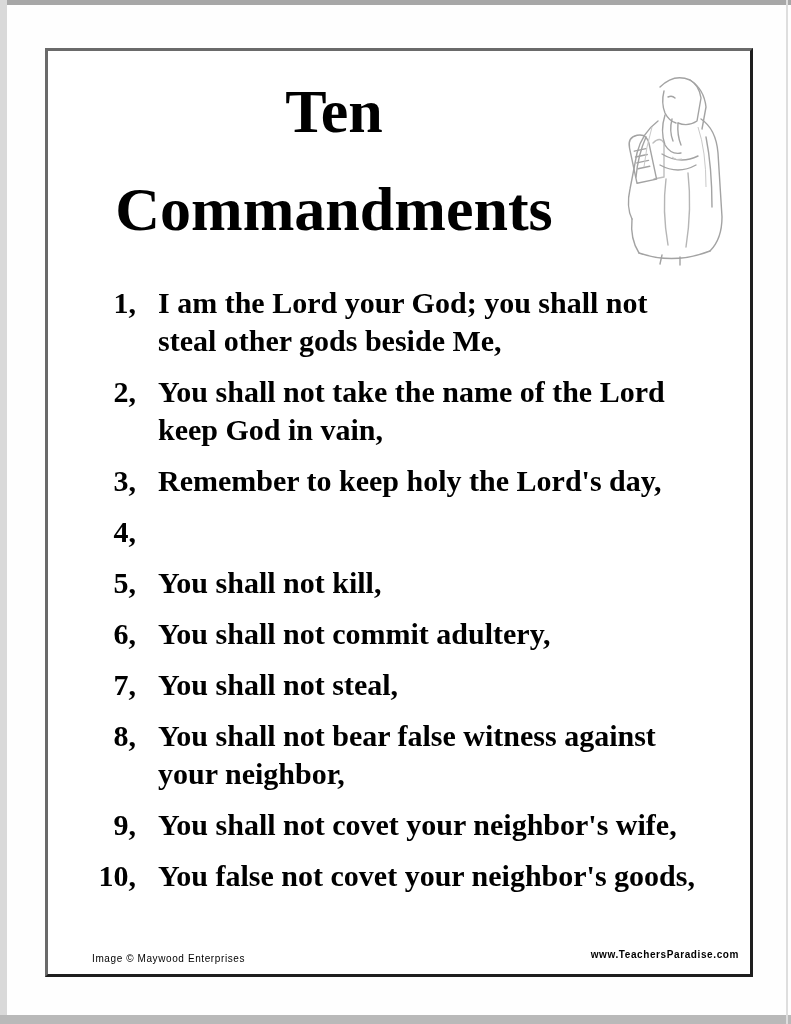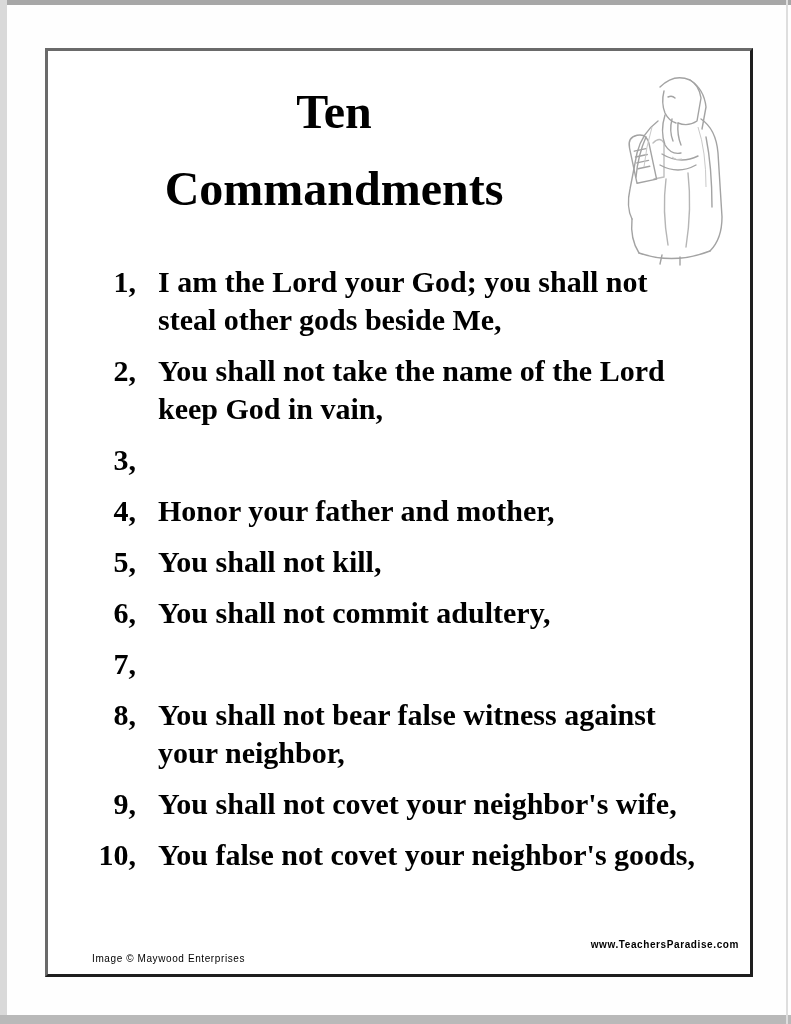--- a/index.html
+++ b/index.html
@@ -11,39 +11,39 @@
   .edge-top{position:absolute;left:0;top:0;width:791px;height:5px;background:#a7a7a7;}
   .edge-left{position:absolute;left:0;top:0;width:7px;height:1024px;background:#d9d9d9;}
   .edge-bottom{position:absolute;left:0;bottom:0;width:791px;height:9px;background:#b9b9b9;}
   .edge-right{position:absolute;right:3px;top:0;width:2px;height:1024px;background:#dedede;}
 
   .frame{
     position:absolute;left:45px;top:48px;width:708px;height:929px;box-sizing:border-box;
     border:3px solid;border-color:#6a6a6a #1e1e1e #1e1e1e #6a6a6a;background:#fff;
   }
   .title-block{margin-top:26px;margin-right:130px;text-align:center;}
-  .title-line{display:block;font-weight:bold;font-size:48px;line-height:69px;letter-spacing:0px;}
-  .title-line.second{margin-top:8px;}
+  .title-line{display:block;font-weight:bold;font-size:62px;line-height:69px;letter-spacing:0px;}
+  .title-line.second{margin-top:29px;}
 
   .moses{position:absolute;top:16px;right:6px;width:142px;height:205px;}
 
   ol.cmd-list{list-style:none;margin:40px 0 0 0;padding:0;}
   ol.cmd-list li{display:flex;margin-bottom:13px;}
   .cmd-num{
     flex:0 0 88px;text-align:right;font-weight:bold;font-size:30px;line-height:38px;
   }
   .cmd-text{margin-left:22px;font-weight:bold;font-size:30px;line-height:38px;max-width:570px;}
   .cmd-line{display:block;}
 
   .footer-left{
     position:absolute;left:44px;bottom:10px;font-family:"Liberation Sans",sans-serif;
     font-size:10px;font-weight:normal;letter-spacing:0.6px;color:#000;
   }
   .footer-right{
-    position:absolute;right:11px;bottom:24px;font-family:"Liberation Sans",sans-serif;
+    position:absolute;right:11px;bottom:14px;font-family:"Liberation Sans",sans-serif;
     font-size:10px;font-weight:bold;letter-spacing:0.6px;color:#000;
   }
 </style>
 </head>
 <body>
 
 <div class="page">
   <div class="edge-top"></div>
   <div class="edge-left"></div>
   <div class="edge-bottom"></div>
@@ -108,41 +108,44 @@
       </li>
       <li>
         <span class="cmd-num">2,</span>
         <span class="cmd-text">
           <span class="cmd-line">You shall not take the name of the Lord</span>
           <span class="cmd-line">keep God in vain,</span>
         </span>
       </li>
       <li>
         <span class="cmd-num">3,</span>
+        <span class="cmd-text">
+          <span class="cmd-line">Remember to keep holy the Lord's day,</span>
+        </span>
       </li>
       <li>
         <span class="cmd-num">4,</span>
-        <span class="cmd-text">
-          <span class="cmd-line">Honor your father and mother,</span>
-        </span>
       </li>
       <li>
         <span class="cmd-num">5,</span>
         <span class="cmd-text">
           <span class="cmd-line">You shall not kill,</span>
         </span>
       </li>
       <li>
         <span class="cmd-num">6,</span>
         <span class="cmd-text">
           <span class="cmd-line">You shall not commit adultery,</span>
         </span>
       </li>
       <li>
         <span class="cmd-num">7,</span>
+        <span class="cmd-text">
+          <span class="cmd-line">You shall not steal,</span>
+        </span>
       </li>
       <li>
         <span class="cmd-num">8,</span>
         <span class="cmd-text">
           <span class="cmd-line">You shall not bear false witness against</span>
           <span class="cmd-line">your neighbor,</span>
         </span>
       </li>
       <li>
         <span class="cmd-num">9,</span>

